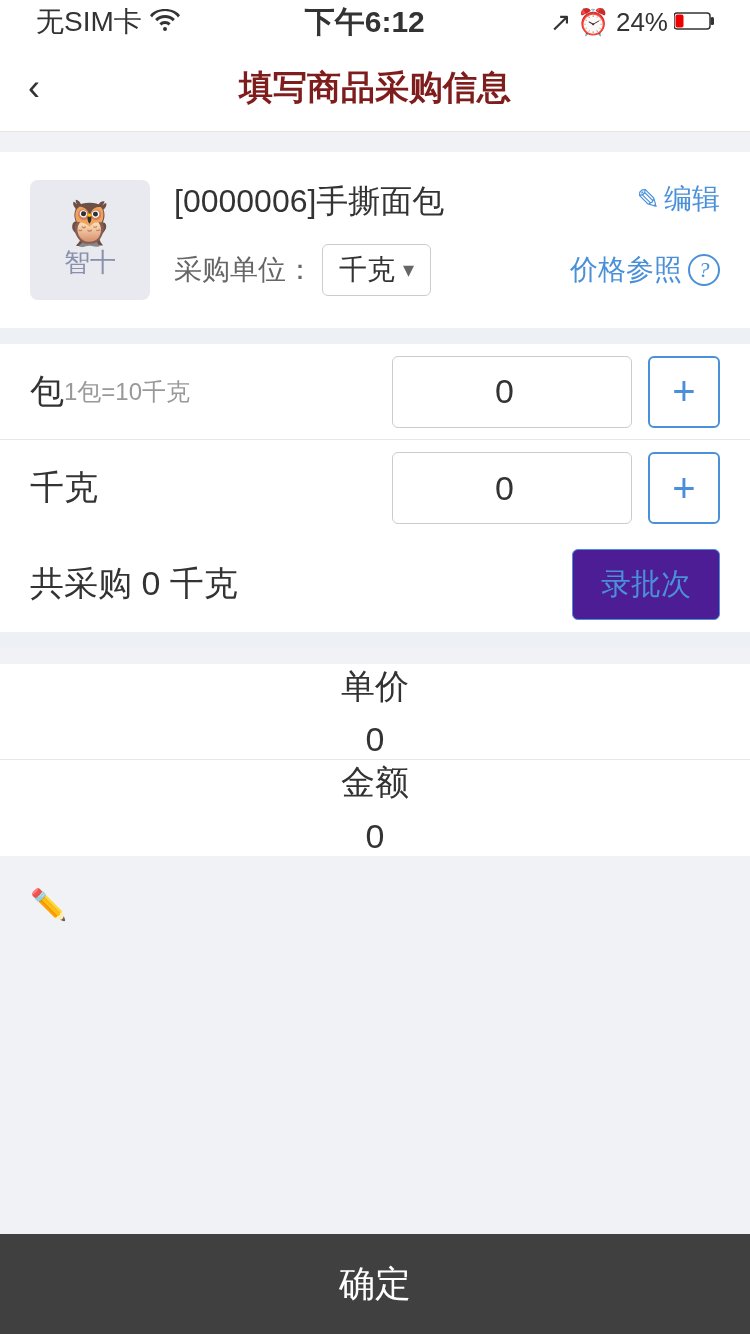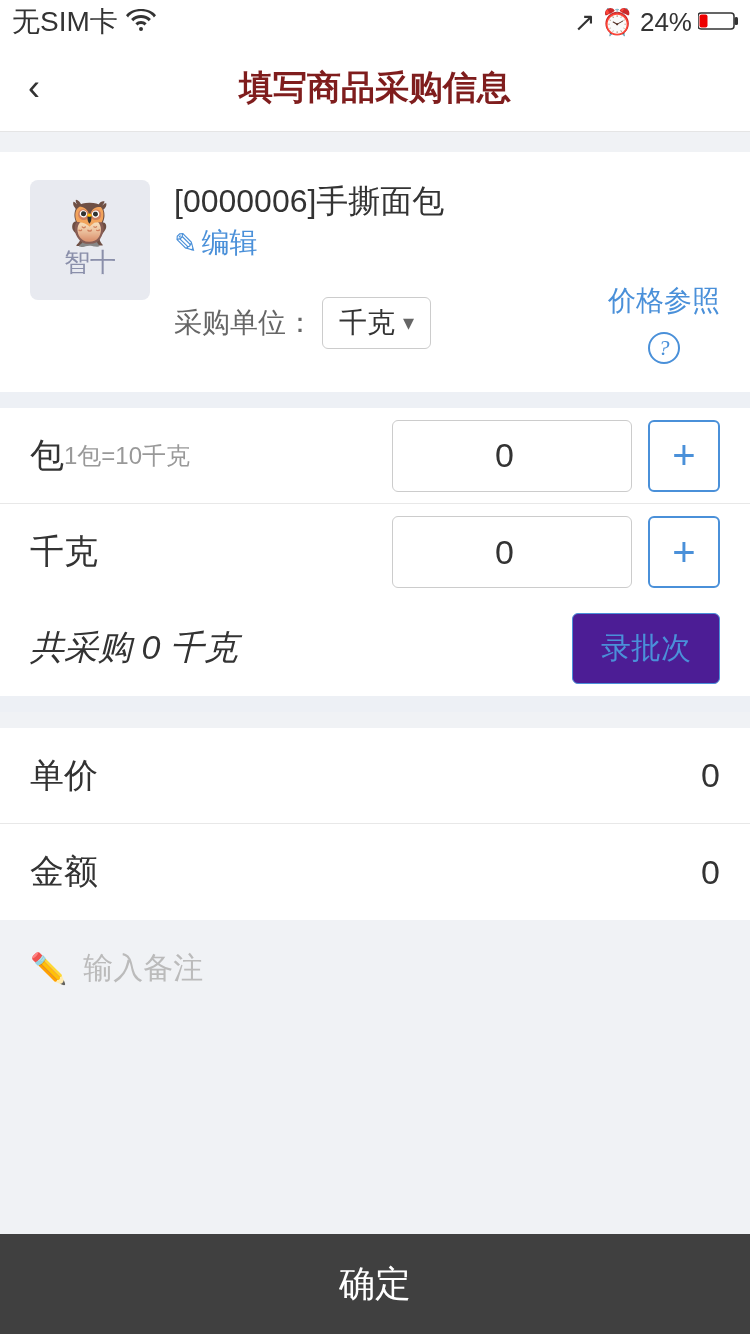--- a/index.html
+++ b/index.html
@@ -14,21 +14,21 @@
     }
 
     
     .status-bar {
       width: 750px;
       height: 44px;
       background: #fff;
       display: flex;
       align-items: center;
       justify-content: space-between;
-      padding: 0 12px;
+      padding: 0 36px;
       font-size: 28px;
       font-weight: 500;
     }
     .status-left {
       display: flex;
       align-items: center;
       gap: 8px;
     }
     .status-center {
       font-size: 30px;
@@ -91,21 +91,20 @@
       font-size: 44px;
       line-height: 1;
     }
     .product-info {
       flex: 1;
     }
     .product-name-row {
       display: flex;
       justify-content: center;
       align-items: flex-start;
-      flex-direction: column;
     }
     .product-name {
       font-size: 32px;
       font-weight: 500;
       color: #333;
       flex: 1;
     }
     .edit-btn {
       color: #4a90d9;
       font-size: 28px;
@@ -134,23 +133,22 @@
       display: flex;
       align-items: center;
       gap: 8px;
       cursor: pointer;
     }
     .price-ref {
       color: #4a90d9;
       font-size: 28px;
       display: flex;
       align-items: center;
-      gap: 12px;
-      cursor: pointer;
-      flex-direction: column;
+      gap: 6px;
+      cursor: pointer;
     }
 
     
     .separator {
       height: 16px;
       background: #edf0f5;
     }
 
     
     .input-section {
@@ -214,21 +212,20 @@
       background: #fff;
       display: flex;
       align-items: center;
       justify-content: space-between;
       padding: 0 30px;
       height: 96px;
     }
     .total-text {
       font-size: 34px;
       color: #333;
-      font-style: italic;
     }
     .batch-btn {
       border: 1px solid #4a90d9;
       border-radius: 6px;
       padding: 14px 28px;
       font-size: 30px;
       color: #4a90d9;
       background: #4c1d95;
       cursor: pointer;
     }
@@ -238,20 +235,21 @@
       background: #fff;
       margin-top: 16px;
     }
     .info-row {
       display: flex;
       align-items: center;
       justify-content: space-between;
       padding: 0 30px;
       height: 96px;
       border-bottom: 1px solid #e8e8e8;
+      flex-direction: column;
     }
     .info-row:last-child {
       border-bottom: none;
     }
     .info-label {
       font-size: 34px;
       color: #333;
     }
     .info-value {
       font-size: 34px;
@@ -325,20 +323,21 @@
 
 <div class="status-bar">
   <div class="status-left">
     <span>无SIM卡</span>
     <span>
       <svg width="30" height="22" viewBox="0 0 30 22">
           <path d="M15 18a2 2 0 1 1 0 4 2 2 0 0 1 0-4zm0-6a8 8 0 0 1 5.66 2.34l-2.12 2.12A5 5 0 0 0 15 15a5 5 0 0 0-3.54 1.46L9.34 14.34A8 8 0 0 1 15 12zm0-6a14 14 0 0 1 9.9 4.1l-2.12 2.12A11 11 0 0 0 15 9a11 11 0 0 0-7.78 3.22L5.1 10.1A14 14 0 0 1 15 6zm0-6C8.37 0 2.39 2.62 0 6.28l2.12 2.12C4.17 4.8 9.3 2 15 2s10.83 2.8 12.88 6.4L30 6.28C27.61 2.62 21.63 0 15 0z" fill="#333"></path>
         </svg>
     </span>
   </div>
+  <div class="status-center">下午6:12</div>
   <div class="status-right">
     <span>↗</span>
     <span>⏰</span>
     <span>24%</span>
     <span>
       <svg width="40" height="20" viewBox="0 0 40 20">
         <rect x="0" y="2" width="36" height="16" rx="3" ry="3" fill="none" stroke="#333" stroke-width="1.5"></rect>
         <rect x="36.5" y="6" width="3.5" height="8" rx="1.5" fill="#333"></rect>
         <rect x="1.5" y="3.5" width="8" height="13" rx="2" fill="#e00"></rect>
       </svg>
@@ -414,18 +413,17 @@
     <span class="info-value">0</span>
   </div>
   <div class="info-row">
     <span class="info-label">金额</span>
     <span class="info-value">0</span>
   </div>
 </div>
 
 <div class="notes-section">
   <span class="pencil-icon">✏️</span>
-  <span class="notes-placeholder">输入备注</span>
 </div>
 
 <div class="content-area" style="height: 300px;"></div>
 
 <button class="confirm-btn">确定</button>
 
 </body></html>

